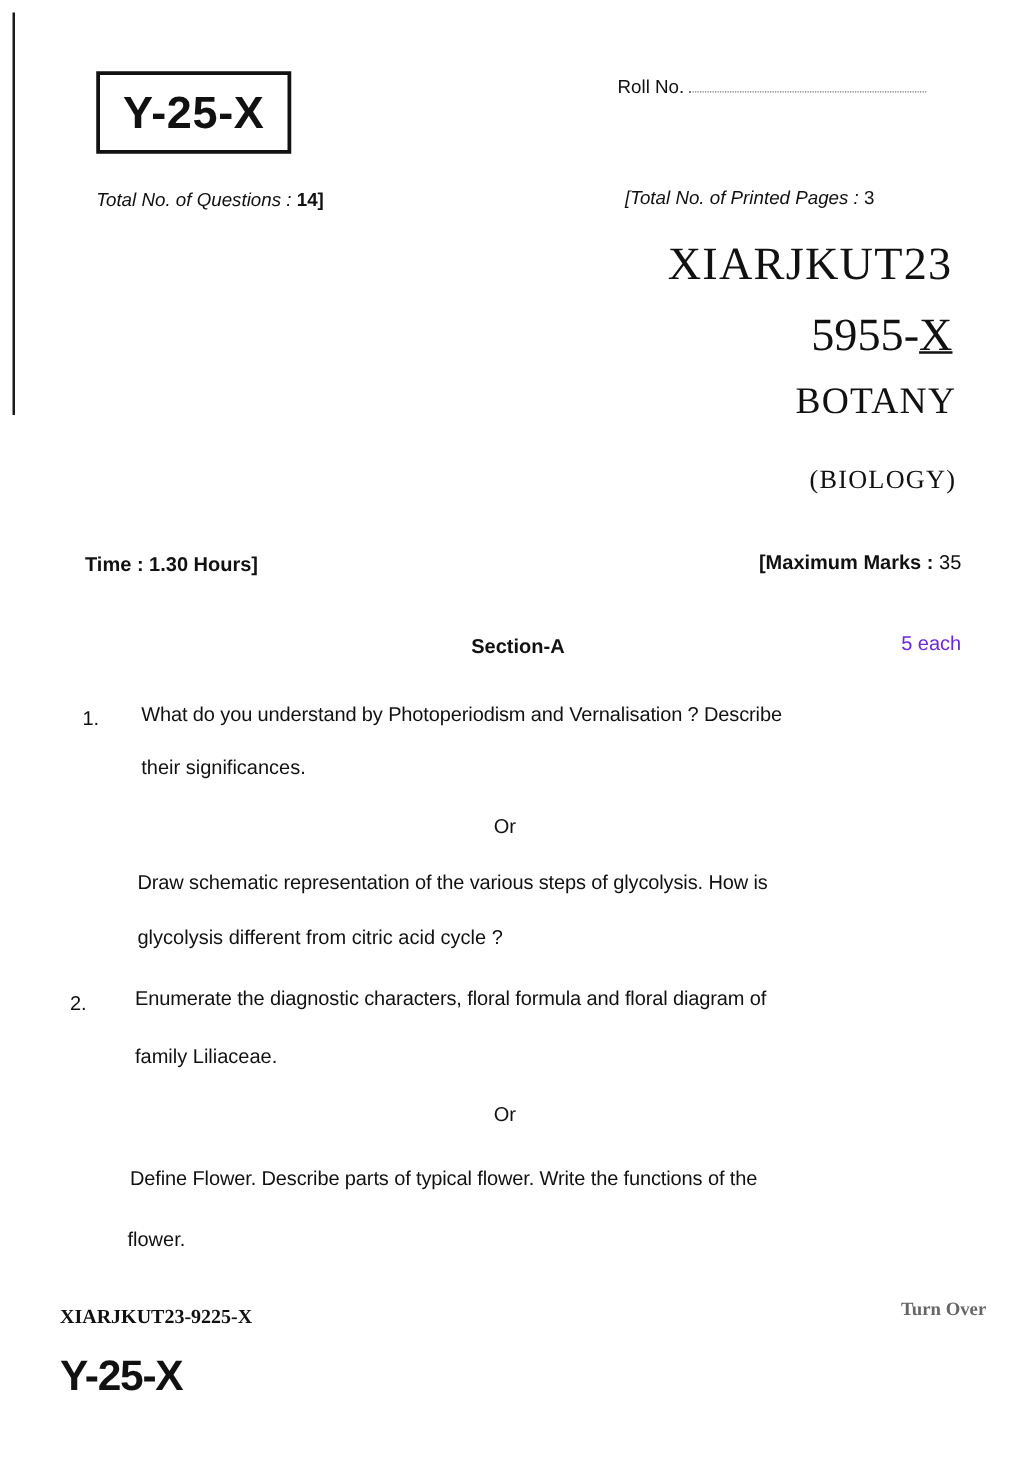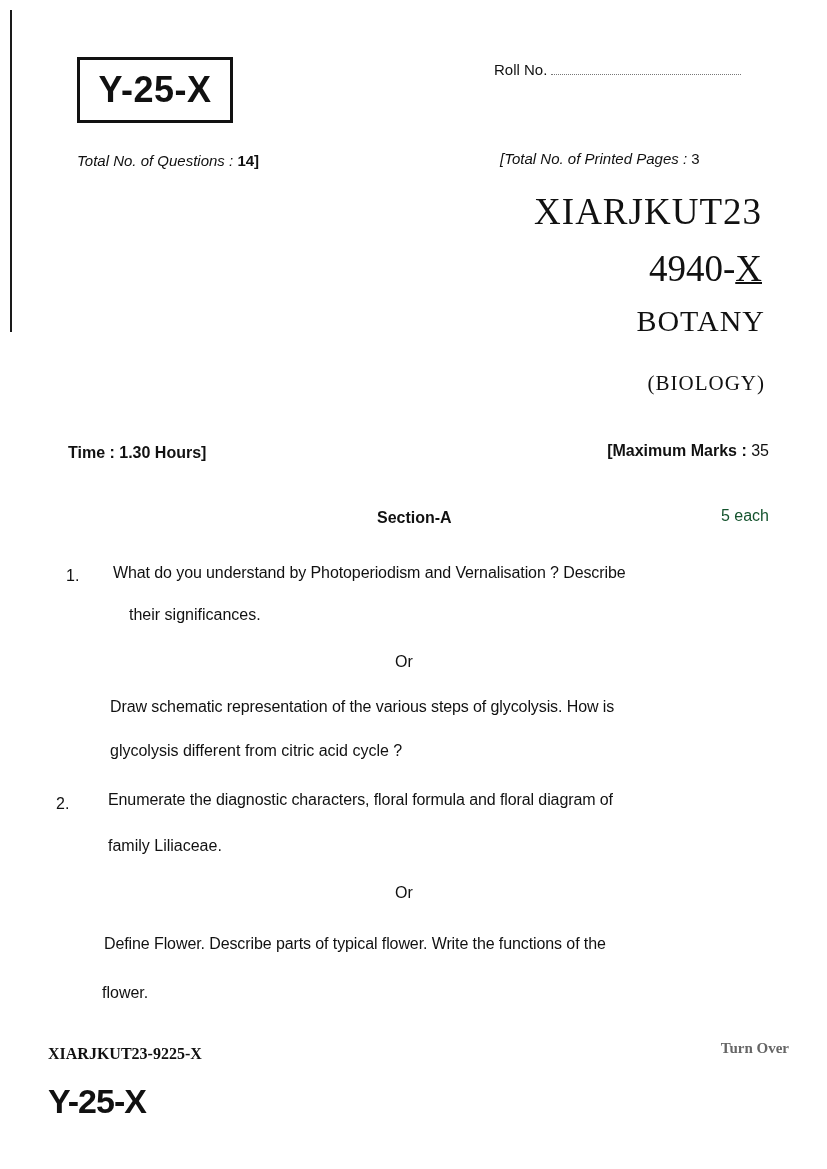--- a/index.html
+++ b/index.html
@@ -16,21 +16,21 @@
     .serif { font-family: "Liberation Serif", "DejaVu Serif", serif; }
     .paper-code { right: 65px; top: 190px; font-size: 37px; letter-spacing: 1px; }
     .paper-num { right: 65px; top: 247px; font-size: 37px; }
     .paper-num u { text-decoration-thickness: 2px; }
     .subject { right: 62px; top: 304px; font-size: 30px; letter-spacing: 1px; }
     .subsub { right: 62px; top: 371px; font-size: 21px; letter-spacing: 1px; }
     .time { left: 68px; top: 444px; font-size: 16px; font-weight: bold; }
     .marks { right: 58px; top: 442px; font-size: 16px; font-weight: bold; }
     .marks span { font-weight: normal; }
     .section { left: 377px; top: 509px; font-size: 16px; font-weight: bold; }
-    .each { right: 58px; top: 507px; font-size: 16px; color: #14532d; }
+    .each { right: 58px; top: 507px; font-size: 16px; color: #6d28d9; }
     .qnum { font-size: 16px; }
     .qtext { font-size: 16px; line-height: 1; white-space: nowrap; }
     .or { font-size: 16px; }
     .footer-code { left: 48px; top: 1045px; font-size: 16px; font-weight: bold; }
     .footer-turn { right: 38px; top: 1040px; font-size: 15px; color: #666; font-weight: bold; }
     .footer-big { left: 48px; top: 1082px; font-size: 34px; font-weight: bold; letter-spacing: -1px; }
   </style>
 </head>
 <body>
 
@@ -50,38 +50,38 @@
 </div>
 
 <div class="abs tp">
   <span>[Total No. of Printed Pages :</span>
   <b>3</b>
 </div>
 
 <div class="abs serif paper-code">XIARJKUT23</div>
 
 <div class="abs serif paper-num">
-  <span>4940-</span><u>X</u>
+  <span>5955-</span><u>X</u>
 </div>
 
 <div class="abs serif subject">BOTANY</div>
 <div class="abs serif subsub">(BIOLOGY)</div>
 
 <div class="abs time">Time : 1.30 Hours]</div>
 <div class="abs marks">
   <b>[Maximum Marks :</b>
   <span>35</span>
 </div>
 
 <div class="abs section">Section-A</div>
 <div class="abs each">5 each</div>
 
 <div class="abs qnum" style="left:66px; top:567px;">1.</div>
 <div class="abs qtext" style="left:113px; top:565px; letter-spacing:-0.1px;">What do you understand by Photoperiodism and Vernalisation ? Describe</div>
-<div class="abs qtext" style="left:129px; top:607px;">their significances.</div>
+<div class="abs qtext" style="left:113px; top:607px;">their significances.</div>
 <div class="abs or" style="left:395px; top:653px;">Or</div>
 <div class="abs qtext" style="left:110px; top:699px; letter-spacing:-0.1px;">Draw schematic representation of the various steps of glycolysis. How is</div>
 <div class="abs qtext" style="left:110px; top:743px;">glycolysis different from citric acid cycle ?</div>
 
 <div class="abs qnum" style="left:56px; top:795px;">2.</div>
 <div class="abs qtext" style="left:108px; top:792px; letter-spacing:-0.1px;">Enumerate the diagnostic characters, floral formula and floral diagram of</div>
 <div class="abs qtext" style="left:108px; top:838px;">family Liliaceae.</div>
 <div class="abs or" style="left:395px; top:884px;">Or</div>
 <div class="abs qtext" style="left:104px; top:936px; letter-spacing:-0.1px;">Define Flower. Describe parts of typical flower. Write the functions of the</div>
 <div class="abs qtext" style="left:102px; top:985px; font-weight:normal;">flower.</div>

